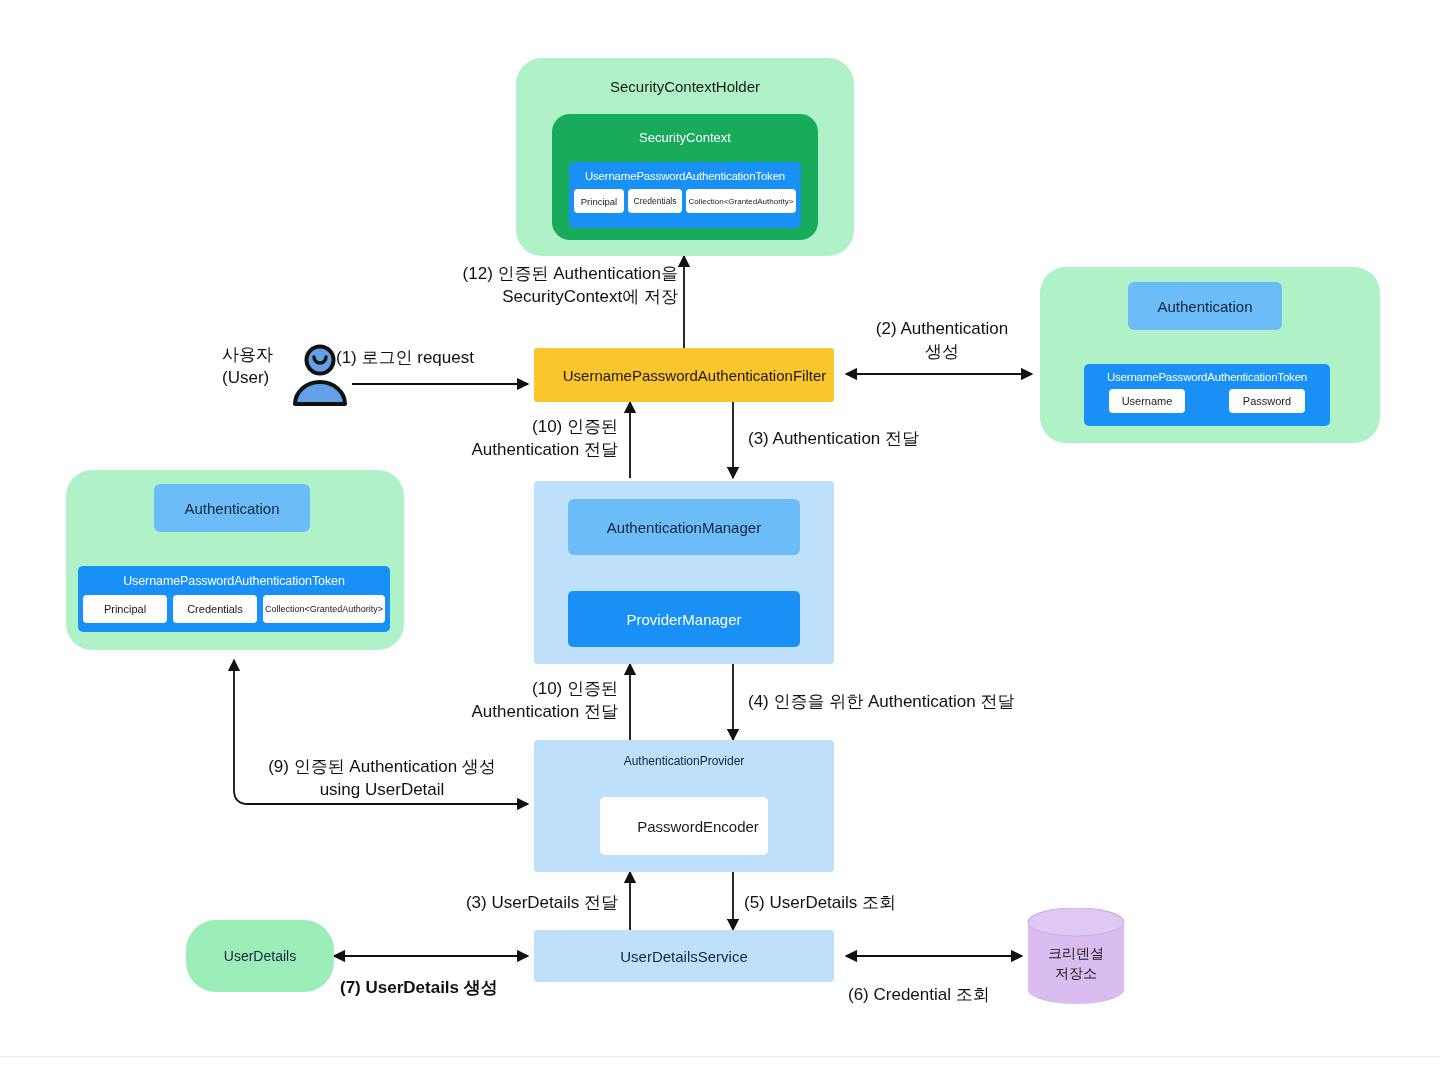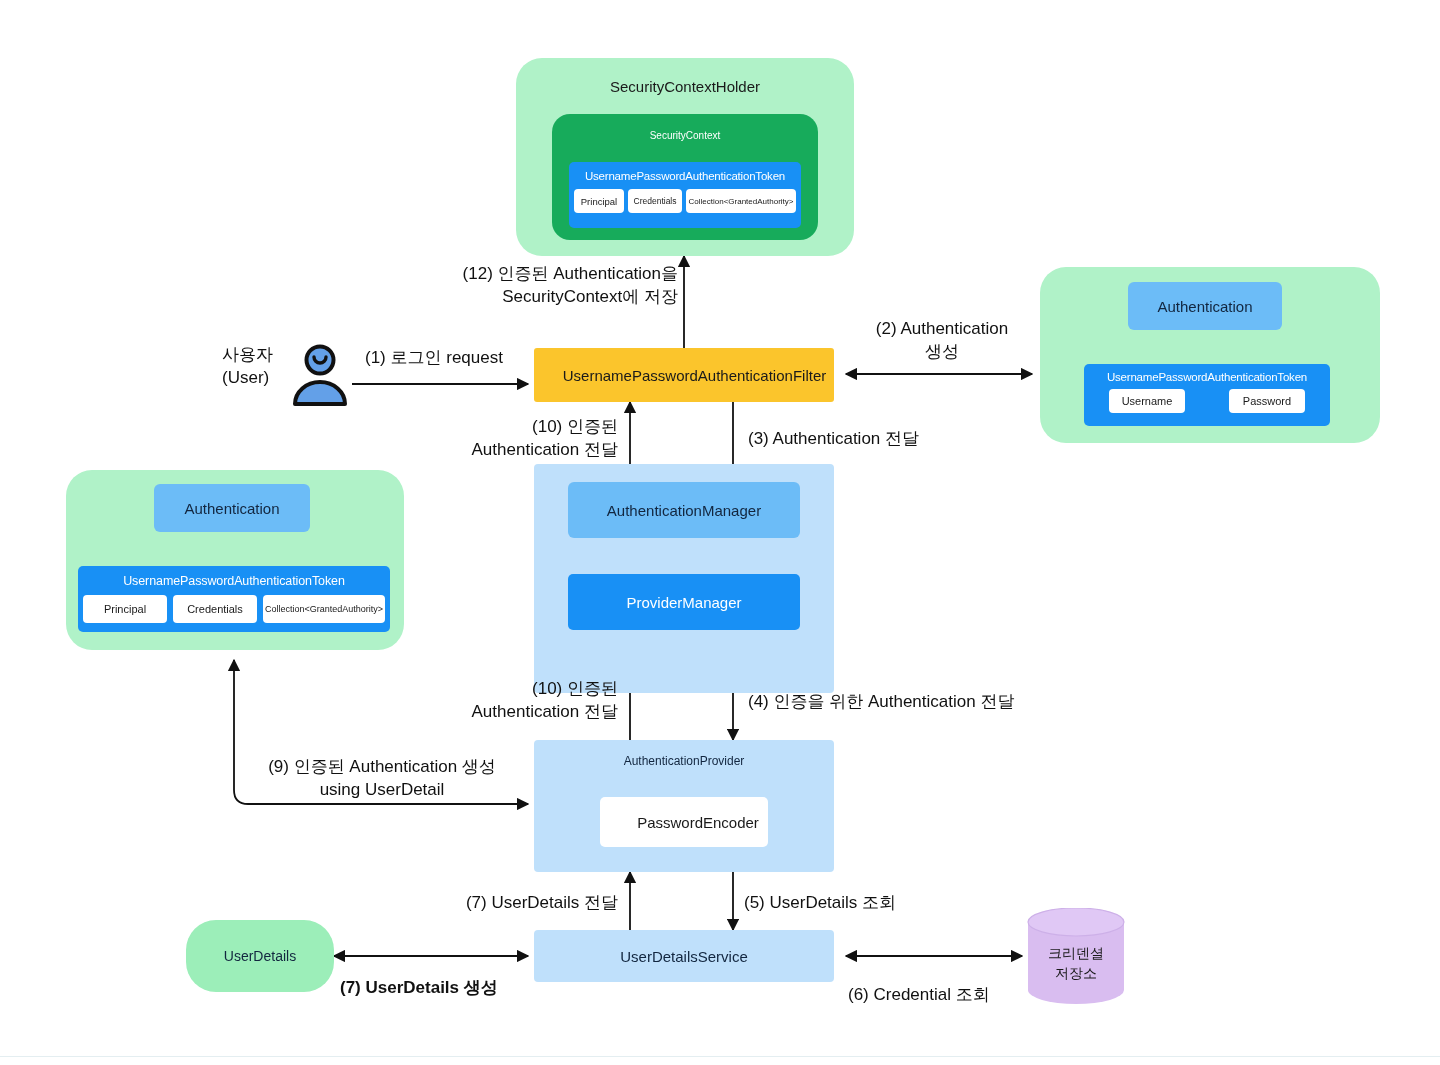--- a/index.html
+++ b/index.html
@@ -33,21 +33,21 @@
   .box-yellow{background:#fbc52c;border-radius:3px;color:#1a1a1a;}
   .box-white{background:#ffffff;border-radius:5px;color:#1a1a1a;}
   .box-green-soft{background:#9ceeb9;border-radius:30px;color:#12263f;}
 
   .lbl-holder{
     position:absolute;left:0;right:0;top:20px;
     text-align:center;font-size:15px;color:#1a1a1a;
   }
   .lbl-context{
     position:absolute;left:0;right:0;top:16px;
-    text-align:center;font-size:10px;color:#ffffff;
+    text-align:center;font-size:13px;color:#ffffff;
   }
   .lbl-provider{
     position:absolute;left:0;right:0;top:14px;
     text-align:center;font-size:12px;color:#12263f;
   }
 
   .tok-title{font-size:14px;letter-spacing:-0.1px;}
   .tok-title-sm{font-size:11.5px;letter-spacing:-0.2px;}
 
   .chip{
@@ -180,65 +180,65 @@
   <div class="avatar" style="left:288px;top:344px;">
     <svg width="64" height="62" viewBox="0 0 64 62">
       <circle cx="32" cy="16" r="13.5" fill="#63a0e8" stroke="#111111" stroke-width="4"></circle>
       <path d="M26 13 a6 6 0 0 0 12 0" fill="none" stroke="#111111" stroke-width="3.4" stroke-linecap="round"></path>
       <path d="M7 60 a25 22 0 0 1 50 0 z" fill="#63a0e8" stroke="#111111" stroke-width="4" stroke-linejoin="round"></path>
     </svg>
   </div>
 
   <div class="node box-yellow" style="left:534px;top:348px;width:300px;height:54px;font-size:15px;padding-left:21px;">UsernamePasswordAuthenticationFilter</div>
 
-  <div class="node grp-blue" style="left:534px;top:464px;width:300px;height:229px;">
+  <div class="node grp-blue" style="left:534px;top:481px;width:300px;height:183px;">
     <div class="node box-blue-mid" style="left:34px;top:18px;width:232px;height:56px;font-size:15px;">AuthenticationManager</div>
     <div class="node box-blue-strong" style="left:34px;top:110px;width:232px;height:56px;font-size:15px;">ProviderManager</div>
   </div>
 
   <div class="node grp-blue" style="left:534px;top:740px;width:300px;height:132px;">
     <div class="lbl-provider">AuthenticationProvider</div>
-    <div class="node box-white" style="left:66px;top:57px;width:168px;height:50px;font-size:15px;padding-left:28px;">PasswordEncoder</div>
+    <div class="node box-white" style="left:66px;top:57px;width:168px;height:58px;font-size:15px;padding-left:28px;">PasswordEncoder</div>
   </div>
 
   <div class="node box-blue-light" style="left:534px;top:930px;width:300px;height:52px;font-size:15px;">UserDetailsService</div>
 
   <div class="node box-green-soft" style="left:186px;top:920px;width:148px;height:72px;font-size:14px;">UserDetails</div>
 
   <div class="node" style="left:1024px;top:908px;width:104px;height:96px;">
     <svg width="104" height="96" viewBox="0 0 104 96" style="position:absolute;left:0;top:0;">
       <path d="M4 14 L4 82 a48 14 0 0 0 96 0 L100 14 z" fill="#d9bdf0"></path>
       <ellipse cx="52" cy="14" rx="48" ry="14" fill="#e0c8f5" stroke="#cdb0e8" stroke-width="1.2"></ellipse>
     </svg>
     <div class="cyl-label">크리덴셜
 저장소</div>
   </div>
 
-  <div class="flow left" style="left:365px;top:347px;width:180px;">(1) 로그인 request</div>
+  <div class="flow left" style="left:336px;top:347px;width:180px;">(1) 로그인 request</div>
 
   <div class="flow" style="left:852px;top:318px;width:180px;">(2) Authentication
 생성</div>
 
   <div class="flow right" style="left:420px;top:263px;width:258px;">(12) 인증된 Authentication을
 SecurityContext에 저장</div>
 
   <div class="flow left" style="left:748px;top:428px;width:250px;">(3) Authentication 전달</div>
 
   <div class="flow right" style="left:430px;top:416px;width:188px;">(10) 인증된
 Authentication 전달</div>
 
   <div class="flow left" style="left:748px;top:691px;width:330px;">(4) 인증을 위한 Authentication 전달</div>
 
   <div class="flow right" style="left:430px;top:678px;width:188px;">(10) 인증된
 Authentication 전달</div>
 
   <div class="flow" style="left:254px;top:756px;width:256px;">(9) 인증된 Authentication 생성
 using UserDetail</div>
 
-  <div class="flow right" style="left:400px;top:892px;width:218px;">(7) UserDetails 전달</div>
+  <div class="flow right" style="left:400px;top:892px;width:218px;">(3) UserDetails 전달</div>
 
   <div class="flow left" style="left:744px;top:892px;width:230px;">(5) UserDetails 조회</div>
 
   <div class="flow left" style="left:340px;top:977px;width:240px;font-weight:bold;">(7) UserDetails 생성</div>
 
   <div class="flow left" style="left:848px;top:984px;width:240px;">(6) Credential 조회</div>
 
   <div class="bottom-rule"></div>
 </div>
 

